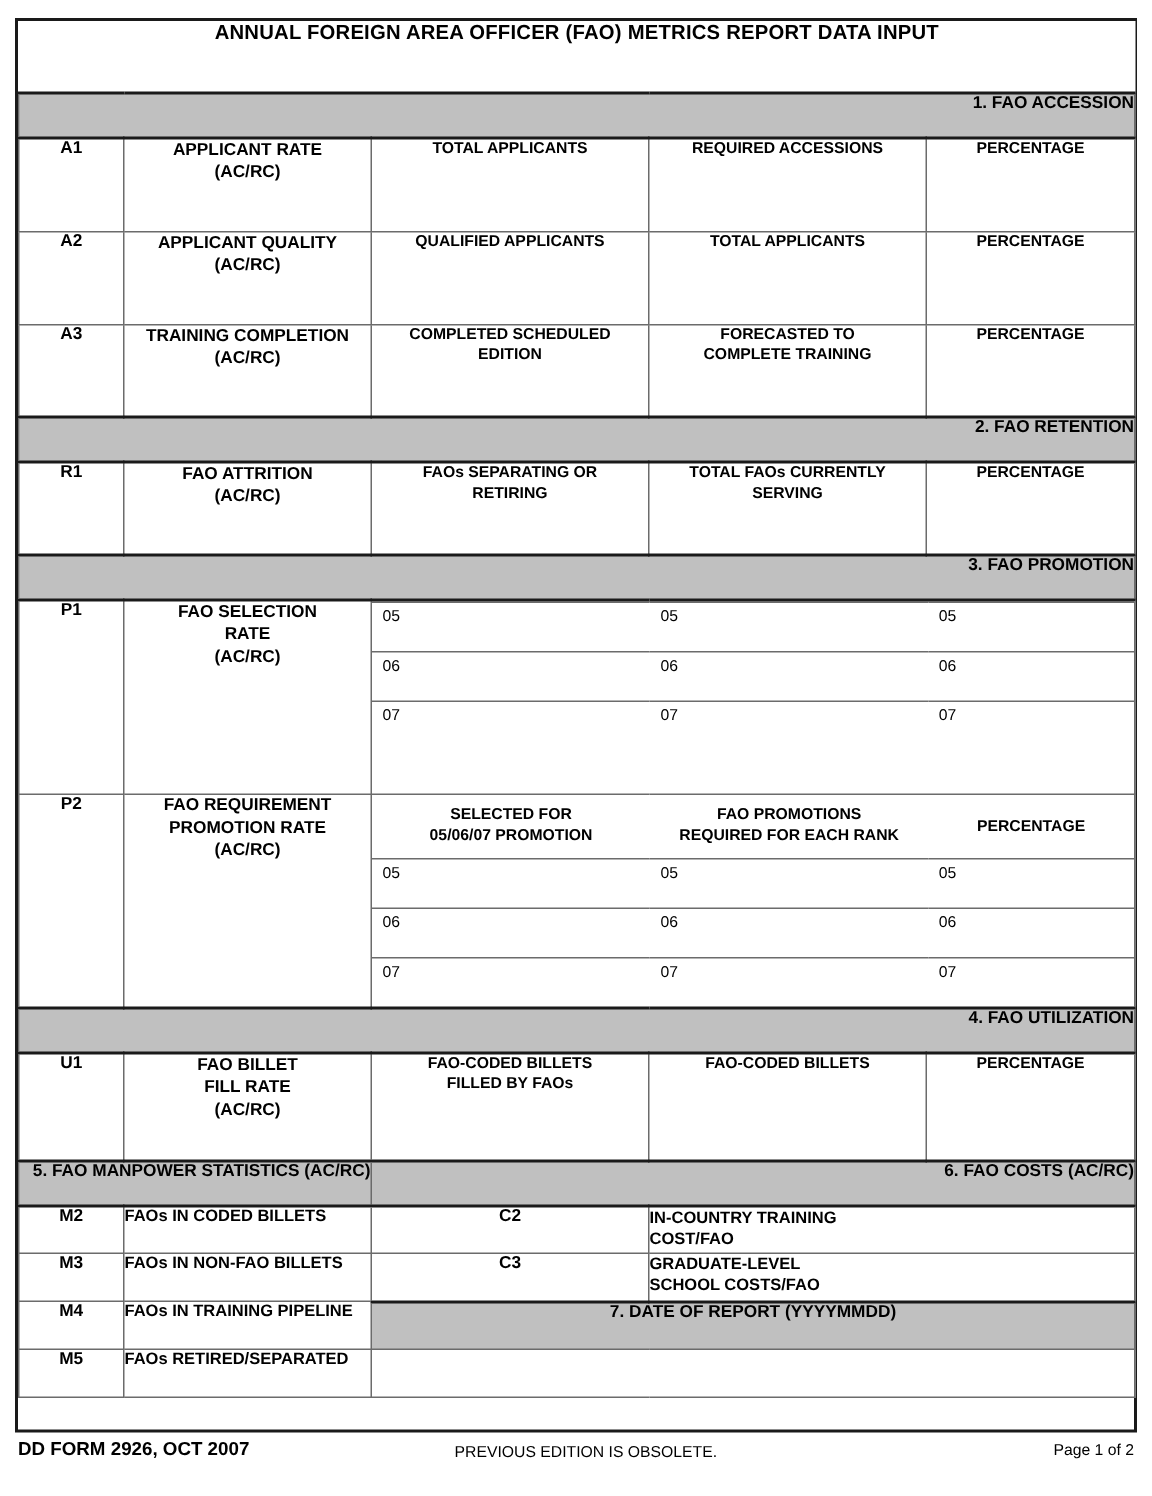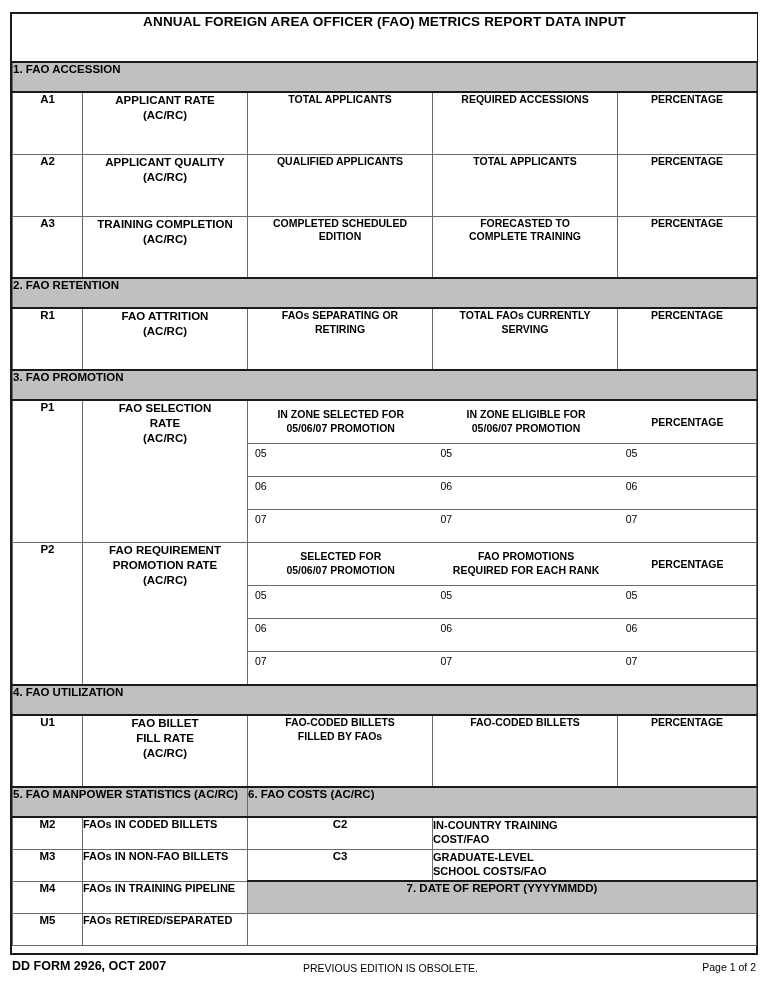--- a/index.html
+++ b/index.html
@@ -51,21 +51,21 @@
     font-weight: bold;
     font-size: 13.5px;
     letter-spacing: 0.15px;
     border: none !important;
   }
 
   
   .sec-bar {
     background: #c0c0c0 !important;
     height: 28px;
-    text-align: left;
+    text-align: right;
     vertical-align: middle;
     font-weight: bold;
     font-size: 11.5px;
     border-top: 2px solid #1a1a1a !important;
     border-bottom: 2px solid #1a1a1a !important;
     margin-left: 43px;
   }
 
   
   .code-cell {
@@ -309,31 +309,20 @@
           <span>(AC/RC)</span>
         </td>
         <td class="sub-wrap" colspan="3">
           <table class="sub">
             <colgroup>
               <col style="width:185px">
                   <col style="width:185px">
                   <col style="width:137px">
             </colgroup>
             <tbody>
-                  <tr>
-              <td class="subhdr">
-                <span>IN ZONE SELECTED FOR</span><br>
-                <span>05/06/07 PROMOTION</span>
-              </td>
-              <td class="subhdr subcol-div">
-                <span>IN ZONE ELIGIBLE FOR</span><br>
-                <span>05/06/07 PROMOTION</span>
-              </td>
-              <td class="subhdr-mid subcol-div">PERCENTAGE</td>
-            </tr>
             <tr>
               <td class="subrow">05</td>
               <td class="subrow subcol-div">05</td>
               <td class="subrow subcol-div">05</td>
             </tr>
             <tr>
               <td class="subrow">06</td>
               <td class="subrow subcol-div">06</td>
               <td class="subrow subcol-div">06</td>
             </tr>

